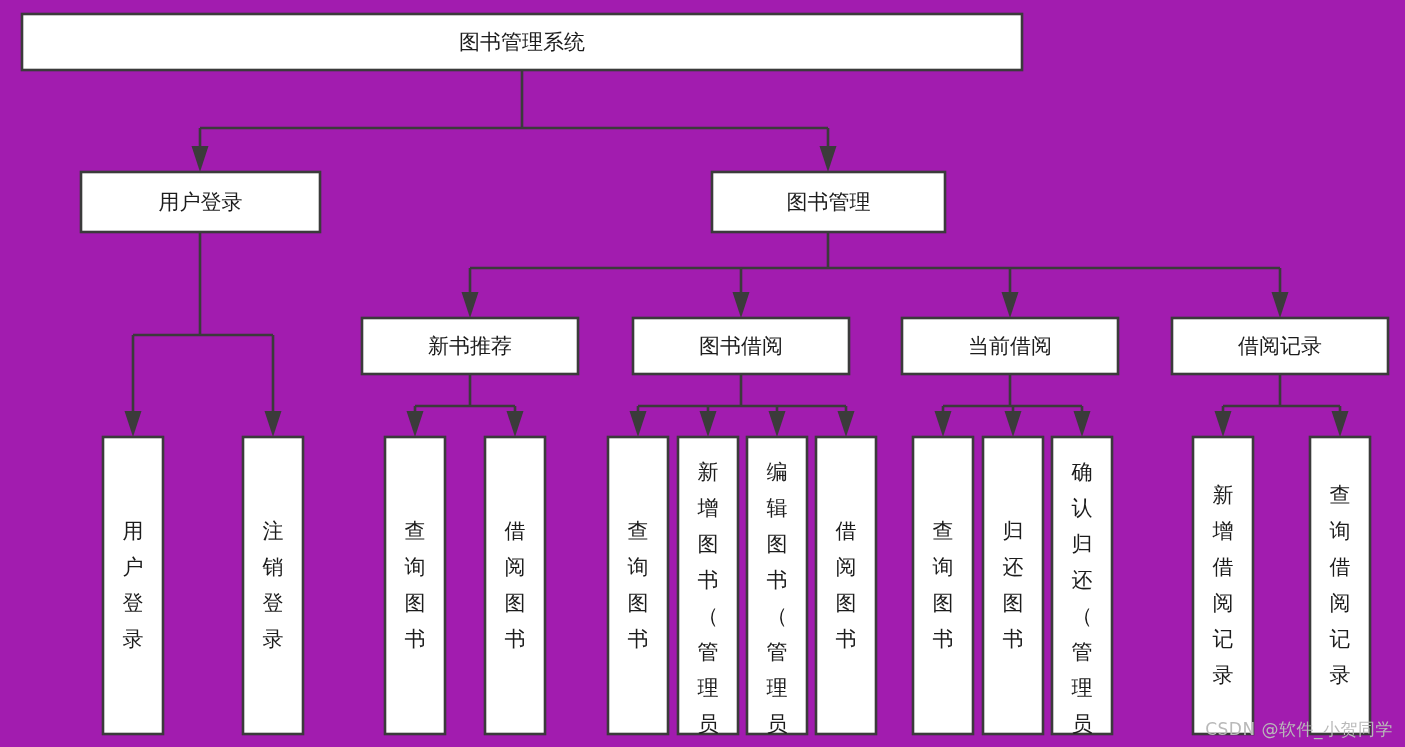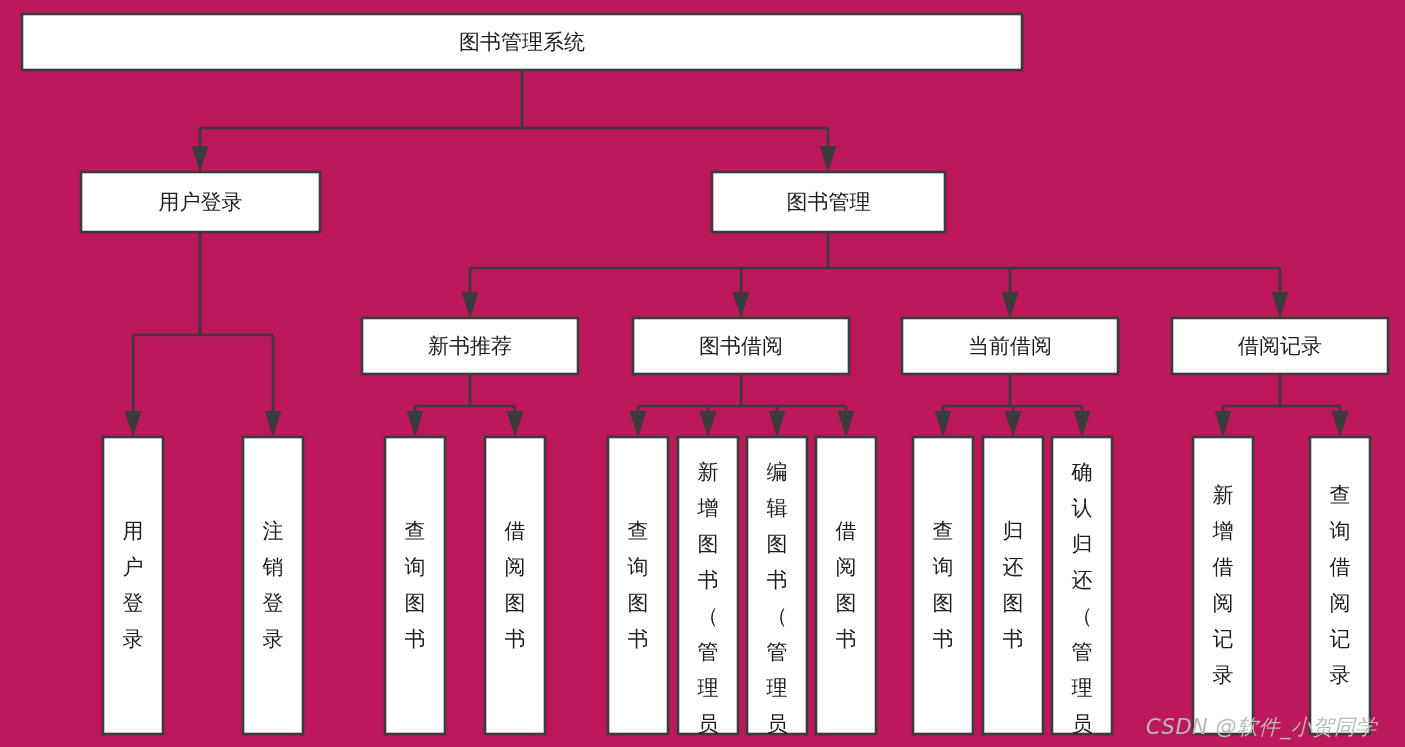--- a/index.html
+++ b/index.html
@@ -11,21 +11,21 @@
   body {
     width: 1405px;
     height: 747px;
     overflow: hidden;
     font-family: "DejaVu Sans", "Liberation Sans", sans-serif;
   }
   #diagram-root {
     position: relative;
     width: 1405px;
     height: 747px;
-    background: #be185d;
+    background: #a21caf;
   }
   svg.diagram-canvas {
     display: block;
     width: 1405px;
     height: 747px;
   }
   .node-box {
     fill: #ffffff;
     stroke: #3b3b3b;
     stroke-width: 2.6;
@@ -47,29 +47,28 @@
     stroke-width: 2.6;
     fill: none;
     stroke-linecap: butt;
   }
   .arrow-head {
     fill: #3b3b3b;
     stroke: none;
   }
   .watermark {
     position: absolute;
-    right: 28px;
+    right: 12px;
     bottom: 6px;
     font-family: "DejaVu Sans", "Liberation Sans", sans-serif;
-    font-size: 21px;
+    font-size: 17px;
     color: #b9b9b9;
     letter-spacing: 0.5px;
     white-space: nowrap;
     user-select: none;
-    font-style: italic;
   }
 </style>
 </head>
 <body>
 
 <div id="diagram-root">
   <svg class="diagram-canvas" viewBox="0 0 1405 747" xmlns="http://www.w3.org/2000/svg">
     <g id="connector-layer">
         <line x1="522" y1="70" x2="522" y2="128" class="connector"></line>
         <line x1="200" y1="128" x2="828" y2="128" class="connector"></line>

